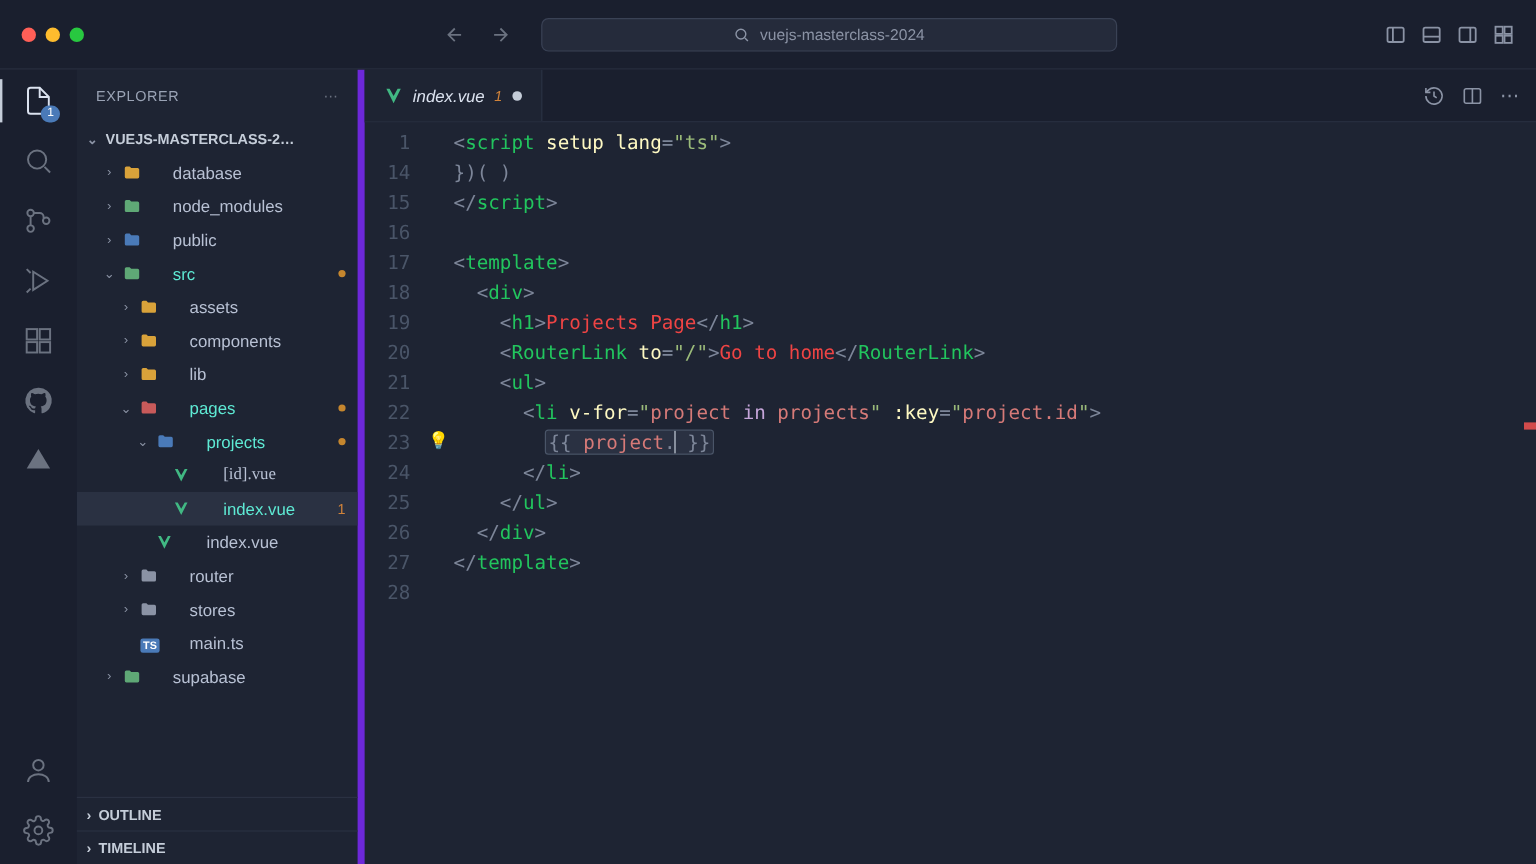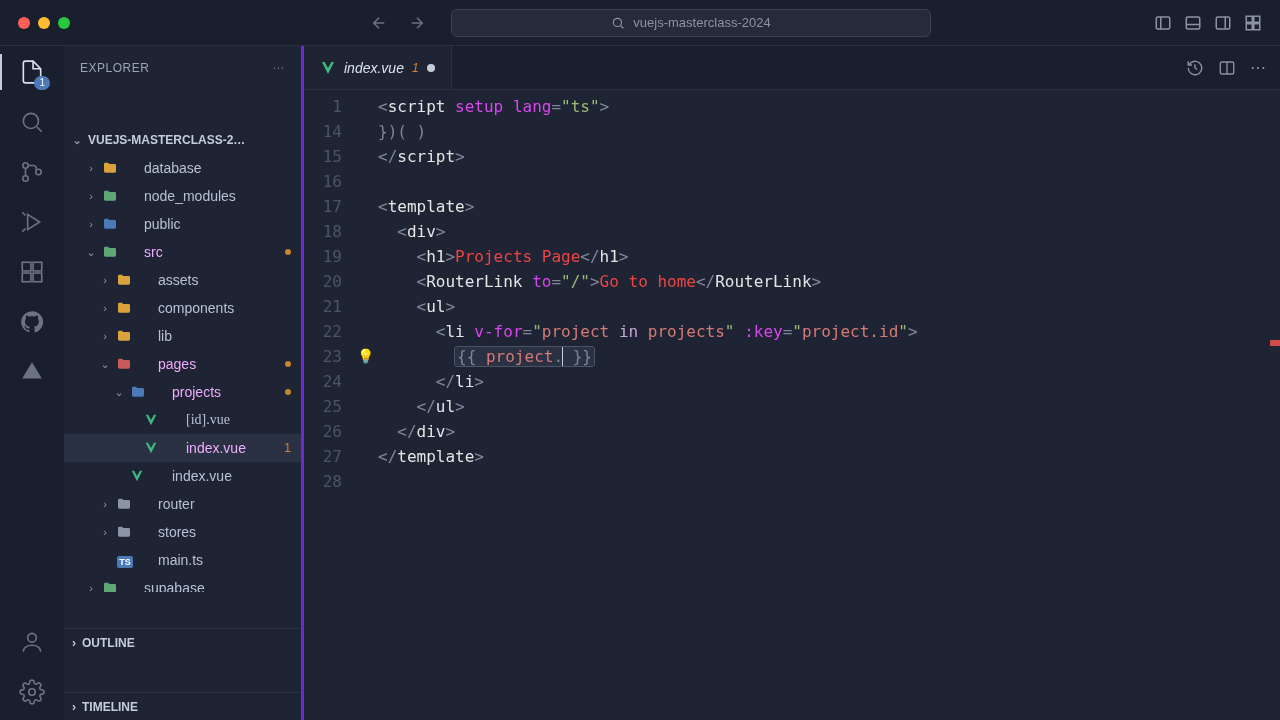--- a/index.html
+++ b/index.html
@@ -7,21 +7,21 @@
     font-family: -apple-system, BlinkMacSystemFont, "Segoe UI", sans-serif;
     background: #1e2433;
     color: #c5cdd9;
     width: 1280px;
     height: 720px;
     overflow: hidden;
     display: flex;
     flex-direction: column;
   }
   .titlebar {
-    height: 46px;
+    height: 58px;
     background: #1a1f2e;
     display: flex;
     align-items: center;
     padding: 0 18px;
     border-bottom: 1px solid #2a3142;
   }
   .traffic-lights { display: flex; gap: 8px; margin-right: 300px; }
   .traffic-light { width: 12px; height: 12px; border-radius: 50%; }
   .tl-red { background: #ff5f57; }
   .tl-yellow { background: #febc2e; }
@@ -70,43 +70,42 @@
     background: #4a7ab8; color: #fff; font-size: 10px;
     border-radius: 8px; padding: 0 5px; line-height: 14px;
   }
   .activity-bottom { margin-top: auto; margin-bottom: 12px; display: flex; flex-direction: column; gap: 18px; align-items: center; }
 
   .sidebar {
     width: 240px;
     background: #1e2433;
     display: flex;
     flex-direction: column;
-    border-right: 3px solid #6d28d9;
-    gap: 36px;
+    border-right: 6px solid #6d28d9;
   }
   .sidebar-header {
     height: 44px; display: flex; align-items: center;
     padding: 0 16px; font-size: 12px; letter-spacing: 0.5px;
     color: #9aa3b5; justify-content: space-between;
   }
   .sidebar-header .dots { color: #6b7280; cursor: pointer; }
   .tree { flex: 1; overflow: auto; font-size: 14px; }
   .tree-row {
     display: flex; align-items: center; height: 28px;
     padding-right: 10px; cursor: pointer; gap: 4px;
     color: #b8c1d4;
   }
   .tree-row.selected { background: #2a3142; }
   .tree-row .chev { width: 14px; text-align: center; color: #8b93a5; font-size: 11px; }
   .tree-row .icon { width: 18px; text-align: center; margin-right: 20px; }
   .tree-row.section { font-weight: 600; color: #c5cdd9; font-size: 12px; }
   .tree-row .label { flex: 1; white-space: nowrap; overflow: hidden; text-overflow: ellipsis; }
   .tree-row .dot { width: 6px; height: 6px; background: #c5862e; border-radius: 50%; margin-left: 6px; }
   .tree-row .badge { color: #d1833a; font-size: 12px; margin-left: auto; }
-  .tree-row.modified .label { color: #f0abfc; }
+  .tree-row.modified .label { color: #5eead4; }
   .folder-yellow { color: #d9a23a; }
   .folder-green { color: #5fa876; }
   .folder-red { color: #c85a5a; }
   .folder-blue { color: #4a7ab8; }
   .folder-gray { color: #8b93a5; }
   .file-vue { color: #41b883; }
 
   .outline-row, .timeline-row {
     display: flex; align-items: center; height: 28px;
     padding-left: 8px; font-size: 12px; font-weight: 600;
@@ -138,22 +137,22 @@
     width: 50px; text-align: right; color: #4a5568;
     padding-right: 12px; user-select: none; padding-top: 4px;
   }
   .gutter .ln { height: 25px; }
   .hint-gutter { width: 24px; padding-top: 4px; }
   .hint-gutter .ln { height: 25px; display: flex; align-items: center; justify-content: center; }
   .bulb { color: #e8c255; font-size: 14px; }
   .code { flex: 1; padding-top: 4px; white-space: pre; }
   .code .cl { height: 25px; }
   .tok-punct { color: #7d8699; }
-  .tok-tag { color: #e5e5e5; }
-  .tok-attr { color: #d946ef; }
+  .tok-tag { color: #22c55e; }
+  .tok-attr { color: #fef9c3; }
   .tok-str { color: #9bbb7a; }
   .tok-text { color: #ef4444; }
   .tok-var { color: #d67a78; }
   .tok-kw { color: #c5a5d9; }
   .hl-box {
     background: #2a3142; outline: 1px solid #4a5568;
     padding: 0 2px; border-radius: 2px;
   }
   .cursor-mark {
     border-left: 1px solid #c5cdd9;

